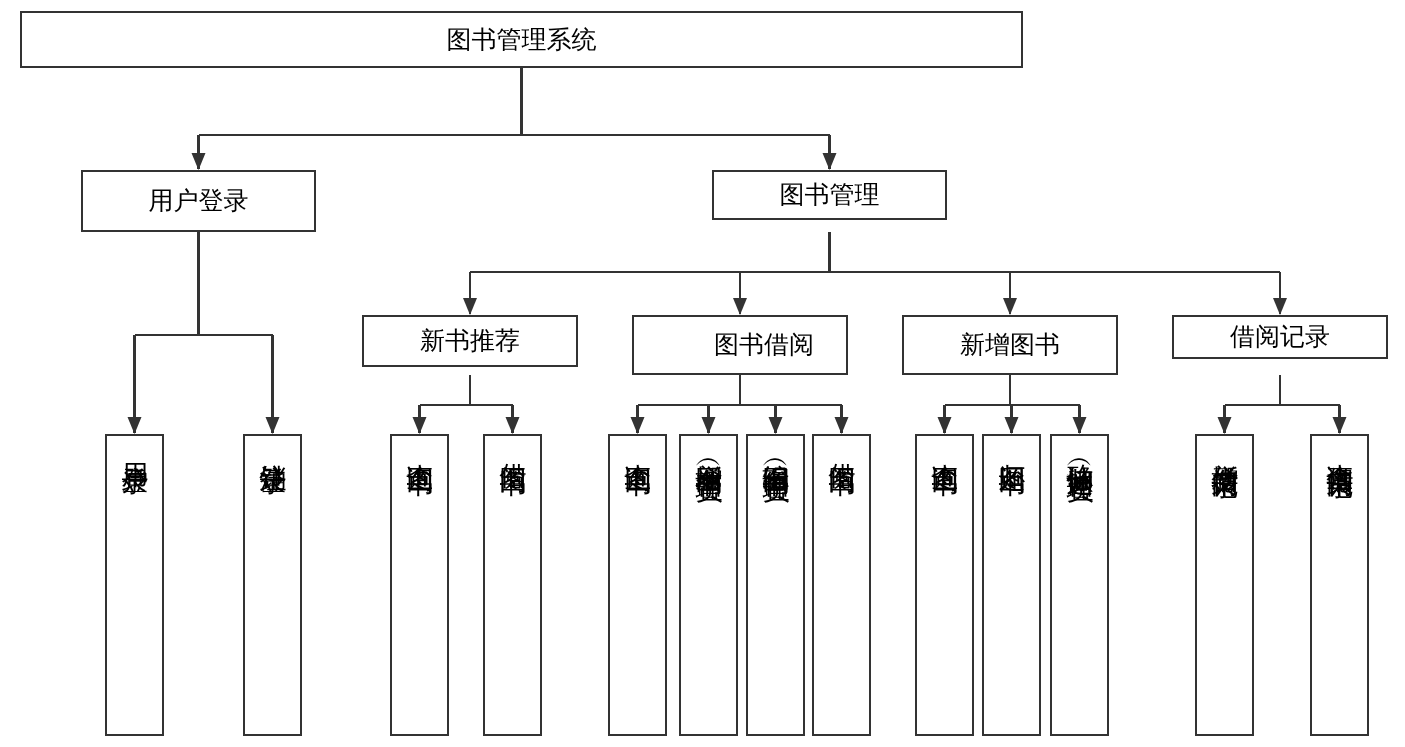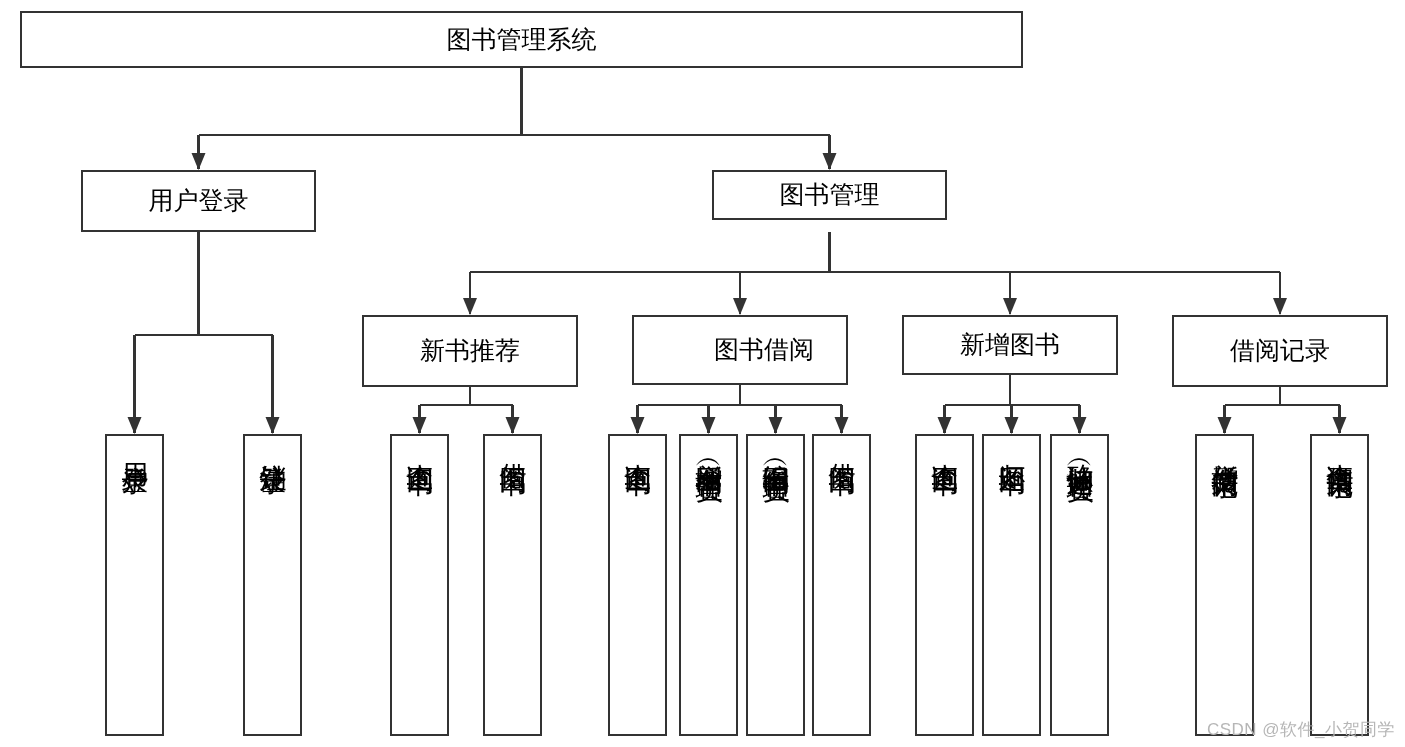--- a/index.html
+++ b/index.html
@@ -130,30 +130,30 @@
   <div id="node-layer">
       <div class="node horiz" style="left: 20px; top: 11px; width: 1003px; height: 57px;">
         <span class="node-label">图书管理系统</span>
       </div>
       <div class="node horiz" style="left: 81px; top: 170px; width: 235px; height: 62px;">
         <span class="node-label">用户登录</span>
       </div>
       <div class="node horiz" style="left: 712px; top: 170px; width: 235px; height: 50px;">
         <span class="node-label">图书管理</span>
       </div>
-      <div class="node horiz" style="left: 362px; top: 315px; width: 216px; height: 72px;">
+      <div class="node horiz" style="left: 362px; top: 315px; width: 216px; height: 52px;">
         <span class="node-label">新书推荐</span>
       </div>
-      <div class="node horiz" style="left: 632px; top: 315px; width: 216px; height: 70px; padding-left: 48px;">
+      <div class="node horiz" style="left: 632px; top: 315px; width: 216px; height: 60px; padding-left: 48px;">
         <span class="node-label">图书借阅</span>
       </div>
       <div class="node horiz" style="left: 902px; top: 315px; width: 216px; height: 60px;">
         <span class="node-label">新增图书</span>
       </div>
-      <div class="node horiz" style="left: 1172px; top: 315px; width: 216px; height: 72px;">
+      <div class="node horiz" style="left: 1172px; top: 315px; width: 216px; height: 44px;">
         <span class="node-label">借阅记录</span>
       </div>
       <div class="node vert" style="left: 105px; top: 434px; width: 59px; height: 302px;">
         <span class="node-label">用户登录</span>
       </div>
       <div class="node vert" style="left: 243px; top: 434px; width: 59px; height: 302px;">
         <span class="node-label">注销登录</span>
       </div>
       <div class="node vert" style="left: 390px; top: 434px; width: 59px; height: 302px;">
         <span class="node-label">查询图书</span>
@@ -182,14 +182,13 @@
       <div class="node vert" style="left: 1050px; top: 434px; width: 59px; height: 302px;">
         <span class="node-label">确认归还（管理员）</span>
       </div>
       <div class="node vert" style="left: 1195px; top: 434px; width: 59px; height: 302px;">
         <span class="node-label">新增借阅记录</span>
       </div>
       <div class="node vert" style="left: 1310px; top: 434px; width: 59px; height: 302px;">
         <span class="node-label">查询借阅记录</span>
       </div>
     </div>
-  <div id="watermark">CSDN @软件_小贺同学</div>
 </div>
 
 </body></html>

